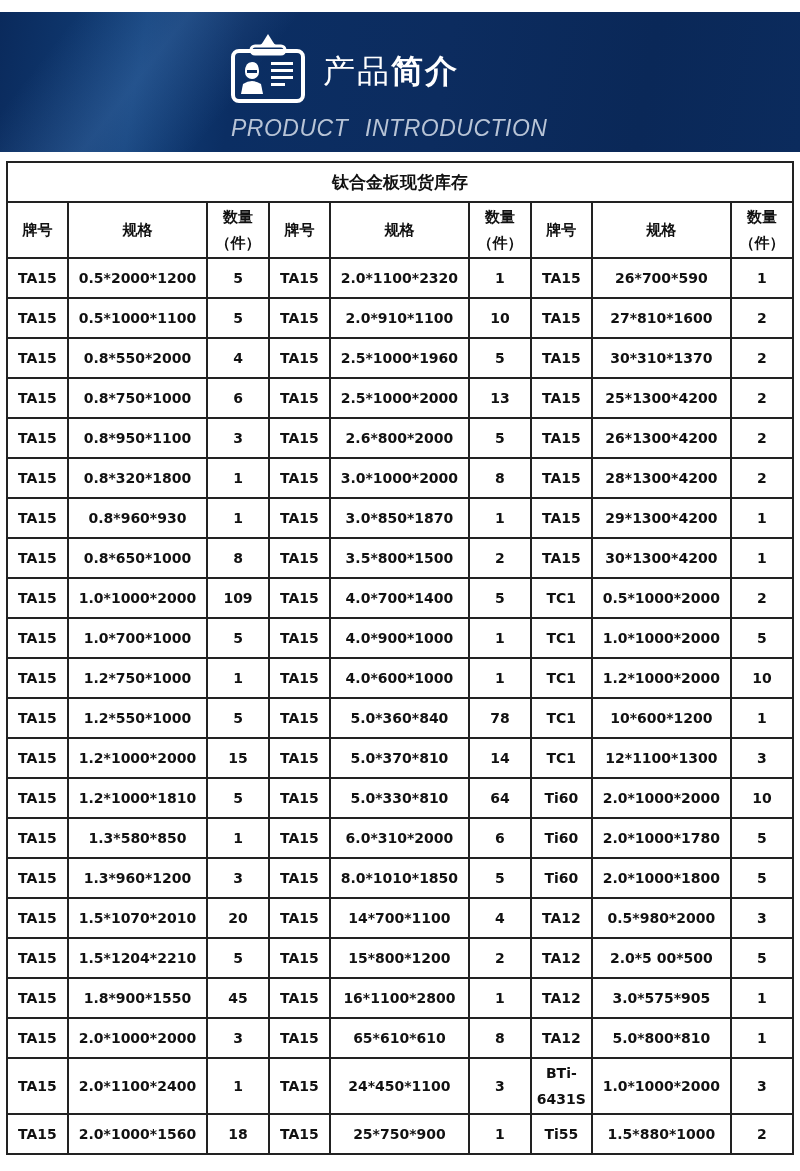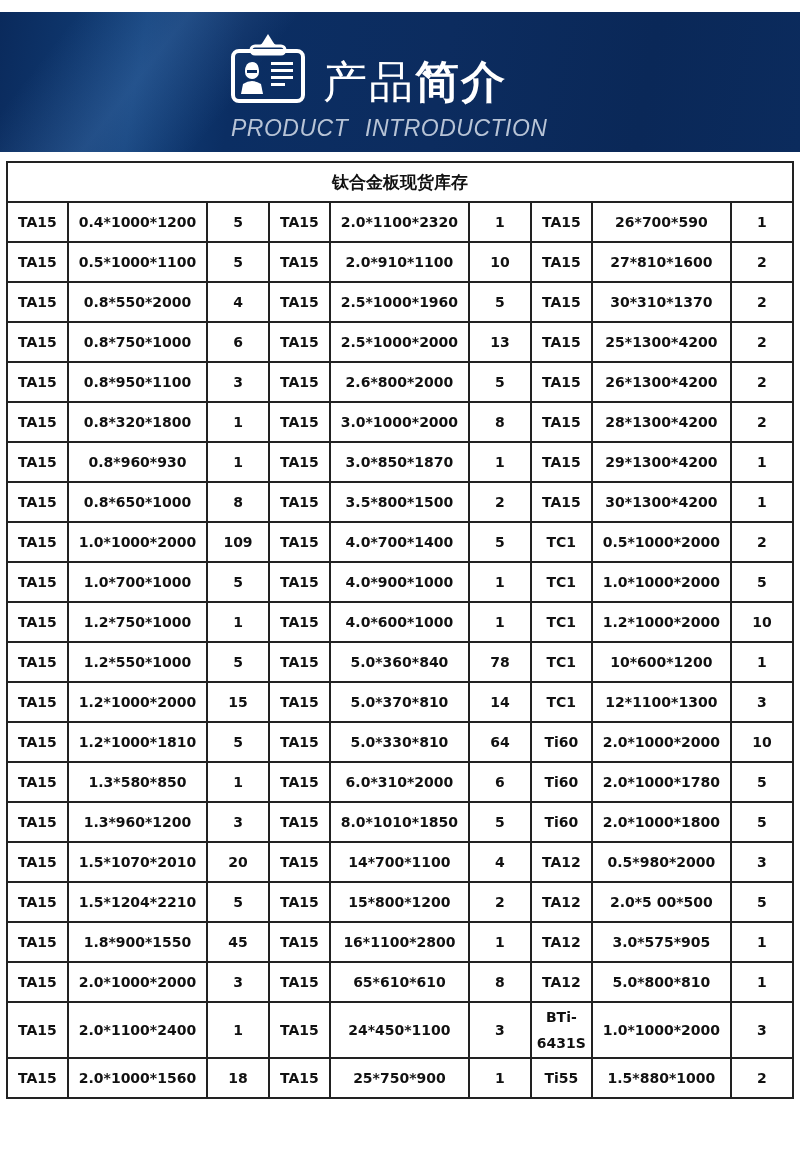--- a/index.html
+++ b/index.html
@@ -5,22 +5,22 @@
   html, body { margin: 0; padding: 0; background: #ffffff; }
   body { width: 800px; height: 1171px; position: relative; overflow: hidden;
          font-family: "DejaVu Sans", "Liberation Sans", sans-serif; }
   .banner { position: absolute; left: 0; top: 12px; width: 800px; height: 140px;
             background: linear-gradient(100deg, #0a2a5c 0%, #12407a 18%, #0b2e63 30%, #0c2c5f 55%, #0a2858 80%, #0b2b5d 100%);
             overflow: hidden; }
   .banner::before { content: ""; position: absolute; left: -60px; top: -40px; width: 360px; height: 260px;
             background: linear-gradient(120deg, rgba(255,255,255,0) 30%, rgba(120,170,230,0.18) 50%, rgba(255,255,255,0) 70%);
             transform: rotate(8deg); }
   .banner-icon { position: absolute; left: 229px; top: 20px; width: 78px; height: 72px; }
-  .banner-title { position: absolute; left: 323px; top: 44px; color: #ffffff; font-size: 44px; line-height: 58px;
-                  letter-spacing: 2px; font-family: Liberation Mono, monospace; }
+  .banner-title { position: absolute; left: 323px; top: 30px; color: #ffffff; font-size: 32px; line-height: 58px;
+                  letter-spacing: 2px; font-family: Liberation Sans, sans-serif; }
   .banner-title .light { font-weight: normal; }
   .banner-title .bold { font-weight: bold; }
   .banner-sub { position: absolute; left: 231px; top: 103px; color: #b8c4d6; font-size: 23px; font-style: italic;
                 letter-spacing: 0.5px; font-family: "Liberation Sans", sans-serif; word-spacing: 10px; text-align: center; }
 
   table.inv { position: absolute; left: 6px; top: 161px; width: 788px; border-collapse: collapse; table-layout: fixed;
               font-family: "DejaVu Sans", sans-serif; color: #111; }
   table.inv td, table.inv th { border: 2px solid #222; text-align: center; vertical-align: middle; padding: 0;
               font-size: 14px; font-weight: bold; }
   table.inv th.title { height: 38px; font-size: 17px; }
@@ -64,25 +64,45 @@
       <col class="c-s">
       <col class="c-q">
     <col class="c-g">
       <col class="c-s">
       <col class="c-q">
   </colgroup>
   <thead>
     <tr>
       <th class="title" colspan="9">钛合金板现货库存</th>
     </tr>
+    <tr class="head" id="head-row">
+        <th>牌号</th>
+        <th>规格</th>
+        <th>
+          <span class="grade-wrap">数量</span>
+          <span class="grade-wrap">（件）</span>
+        </th>
+        <th>牌号</th>
+        <th>规格</th>
+        <th>
+          <span class="grade-wrap">数量</span>
+          <span class="grade-wrap">（件）</span>
+        </th>
+        <th>牌号</th>
+        <th>规格</th>
+        <th>
+          <span class="grade-wrap">数量</span>
+          <span class="grade-wrap">（件）</span>
+        </th>
+      </tr>
   </thead>
   <tbody id="tbody">
       <tr class="row">
         <td>TA15</td>
-        <td class="spec">0.4*1000*1200</td>
+        <td class="spec">0.5*2000*1200</td>
         <td>5</td>
         <td>TA15</td>
         <td class="spec">2.0*1100*2320</td>
         <td>1</td>
         <td>TA15</td>
         <td class="spec">26*700*590</td>
         <td>1</td>
       </tr>
       <tr class="row">
         <td>TA15</td>

